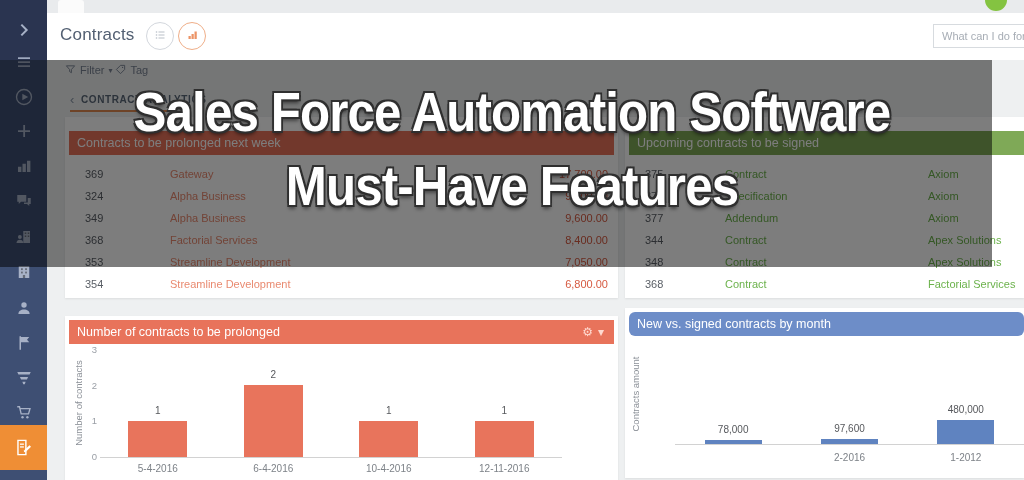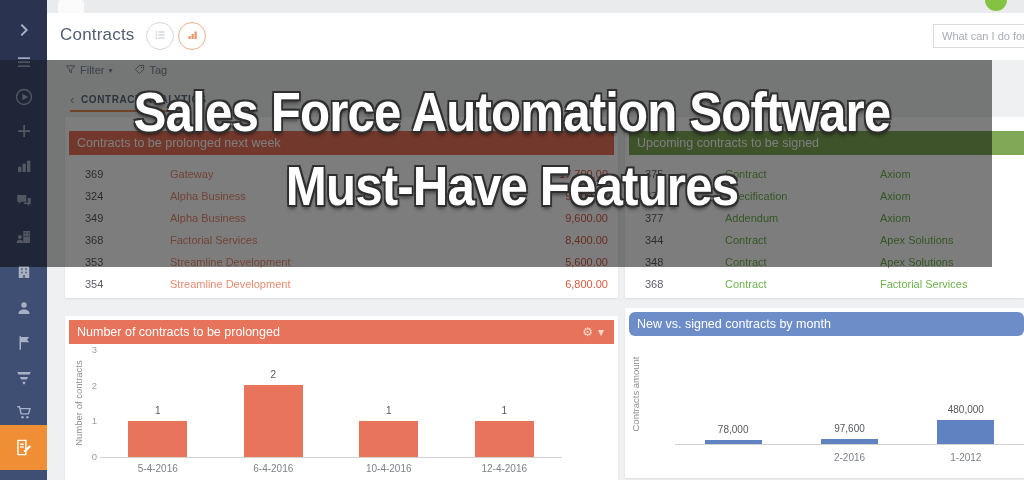--- a/index.html
+++ b/index.html
@@ -21,21 +21,21 @@
   .page-title{position:absolute;left:13px;top:12px;font-size:17px;color:#525f72;letter-spacing:.2px;}
   .circle-btn{position:absolute;top:9px;width:26px;height:26px;border-radius:50%;display:flex;align-items:center;justify-content:center;cursor:pointer;background:#fff;}
   .btn-list{left:99px;border:1px solid #d3d7dd;color:#b9bfc8;}
   .btn-chart{left:131px;border:1px solid #efae88;color:#ec9366;}
   .search-box{position:absolute;left:886px;top:11px;width:100px;height:22px;border:1px solid #d7dbdf;background:#fff;font-size:11px;color:#6b7280;padding:0 0 0 8px;outline:none;font-family:"Liberation Sans",sans-serif;}
   .search-box::placeholder{color:#a7adb5;}
   .green-dot{left:985px;top:-11px;width:22px;height:22px;border-radius:50%;background:#84c341;}
 
   
   .content-bg{left:47px;top:60px;width:977px;height:420px;background:#eef0f1;}
-  .filter-row{left:65px;top:62px;height:16px;display:flex;align-items:center;gap:22px;font-size:11px;color:#7a8494;}
+  .filter-row{left:65px;top:62px;height:16px;display:flex;align-items:center;gap:3px;font-size:11px;color:#7a8494;}
   .filter-row .grp{display:flex;align-items:center;gap:4px;cursor:pointer;}
   .filter-row .caret{font-size:8px;}
   .tab-row{left:70px;top:92px;display:flex;align-items:center;gap:6px;font-size:10px;font-weight:bold;letter-spacing:.6px;color:#5b6878;cursor:pointer;}
   .tab-underline{left:70px;top:110px;width:100px;height:2px;background:#e08a50;}
   .chev{font-size:13px;font-weight:normal;color:#8b98a8;}
 
   
   .panel{position:absolute;background:#ffffff;box-shadow:0 1px 2px rgba(0,0,0,.08);}
   .tbl-left{left:65px;top:117px;width:553px;height:181px;}
   .tbl-right{left:625px;top:117px;width:399px;height:181px;}
@@ -49,21 +49,21 @@
   .chart-left .panel-hd,.chart-right .panel-hd{top:4px;}
   .hd-tools{position:absolute;right:10px;top:0;font-size:12px;color:#ffd9cf;display:flex;gap:5px;cursor:pointer;}
 
   .rows{position:absolute;left:0;top:46px;right:0;}
   .row{display:flex;align-items:center;height:22px;font-size:11px;cursor:pointer;}
   .c-id{width:105px;padding-left:20px;box-sizing:border-box;color:#5a5f66;}
   .tbl-right .c-id{width:100px;}
   .c-name{flex:1;color:#e98a70;}
   .c-amount{margin-left:auto;padding-right:10px;color:#d65a41;}
   .c-type{width:155px;color:#6cb24c;}
-  .c-company{flex:1;color:#6cb24c;}
+  .c-company{flex:1;color:#6cb24c;margin-left:48px;}
 
   
   .ylab{position:absolute;font-size:9.5px;color:#8a8f96;white-space:nowrap;transform:translate(-50%,-50%) rotate(-90deg);}
   .chart-left .ylab{left:13px;top:87px;}
   .chart-right .ylab{left:10px;top:86px;}
   .yticks{position:absolute;display:flex;flex-direction:column;justify-content:space-between;font-size:9.5px;color:#9a9fa6;text-align:right;}
   .chart-left .yticks{left:6px;width:26px;top:28px;height:118px;}
   .chart-right .yticks{left:0;width:38px;top:31px;height:110px;}
   .plot{position:absolute;display:flex;align-items:flex-end;justify-content:space-around;border-bottom:1px solid #d2d2d2;}
   .chart-left .plot{left:35px;width:462px;top:33px;height:108px;}
@@ -281,21 +281,21 @@
         <span class="cell c-amount">9,600.00</span>
       </div>
       <div class="row">
         <span class="cell c-id">368</span>
         <span class="cell c-name">Factorial Services</span>
         <span class="cell c-amount">8,400.00</span>
       </div>
       <div class="row">
         <span class="cell c-id">353</span>
         <span class="cell c-name">Streamline Development</span>
-        <span class="cell c-amount">5,600.00</span>
+        <span class="cell c-amount">7,050.00</span>
       </div>
       <div class="row">
         <span class="cell c-id">354</span>
         <span class="cell c-name">Streamline Development</span>
         <span class="cell c-amount">6,800.00</span>
       </div>
     </div>
 </div>
 
 <div class="panel tbl-right">
@@ -364,21 +364,21 @@
       </div>
       <div class="bar-slot">
         <div class="bar-value">1</div>
         <div class="bar" style="height: 36px;"></div>
       </div>
     </div>
   <div class="xlabels">
       <span style="flex: 1 1 0%; text-align: center;">5-4-2016</span>
       <span style="flex: 1 1 0%; text-align: center;">6-4-2016</span>
       <span style="flex: 1 1 0%; text-align: center;">10-4-2016</span>
-      <span style="flex: 1 1 0%; text-align: center;">12-4-2016</span>
+      <span style="flex: 1 1 0%; text-align: center;">12-11-2016</span>
     </div>
 </div>
 
 <div class="panel chart-right">
   <div class="panel-hd hd-blue">
     <span>New vs. signed contracts by month</span>
   </div>
   <div class="ylab">Contracts amount</div>
   <div class="plot">
       <div class="bar-slot">

